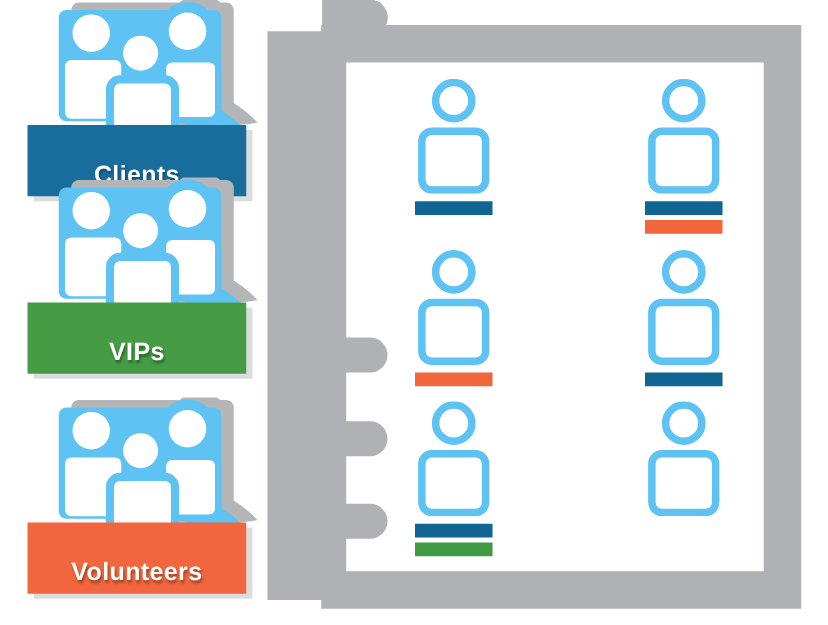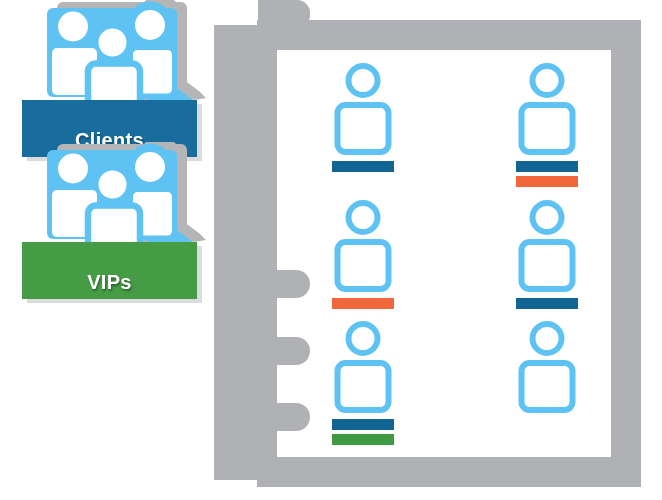--- a/index.html
+++ b/index.html
@@ -151,14 +151,22 @@
 
   <div class="group" style="top:142px">
     <svg class="group-icon" viewBox="0 0 200 120">
         <use href="#grp-people"></use>
       </svg>
     <div class="banner" style="background: rgb(69, 156, 69);">
       <span class="label">VIPs</span>
     </div>
   </div>
 
+  <div class="group" style="top:318px">
+    <svg class="group-icon" viewBox="0 0 200 120">
+        <use href="#grp-people"></use>
+      </svg>
+    <div class="banner" style="background: rgb(241, 102, 62);">
+      <span class="label">Volunteers</span>
+    </div>
+  </div>
 
 </div>
 
 </body></html>

